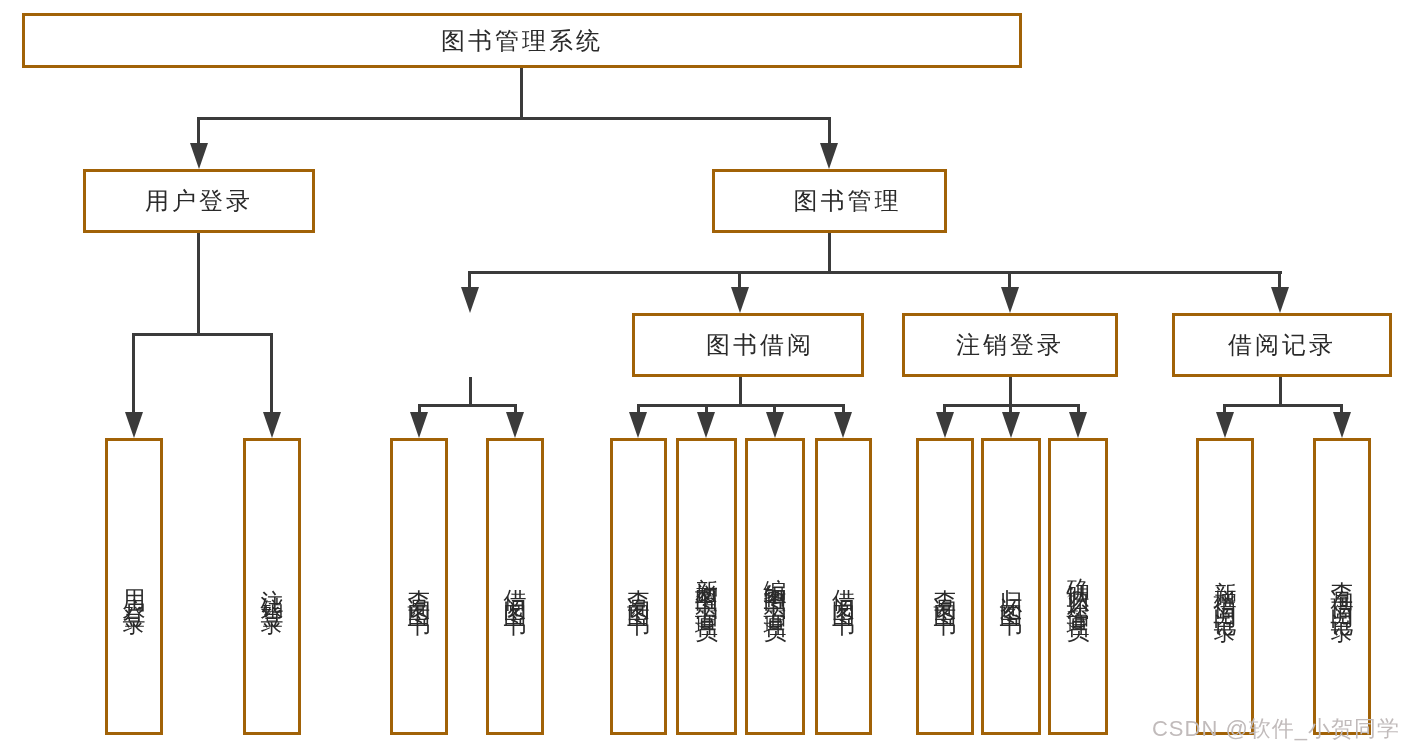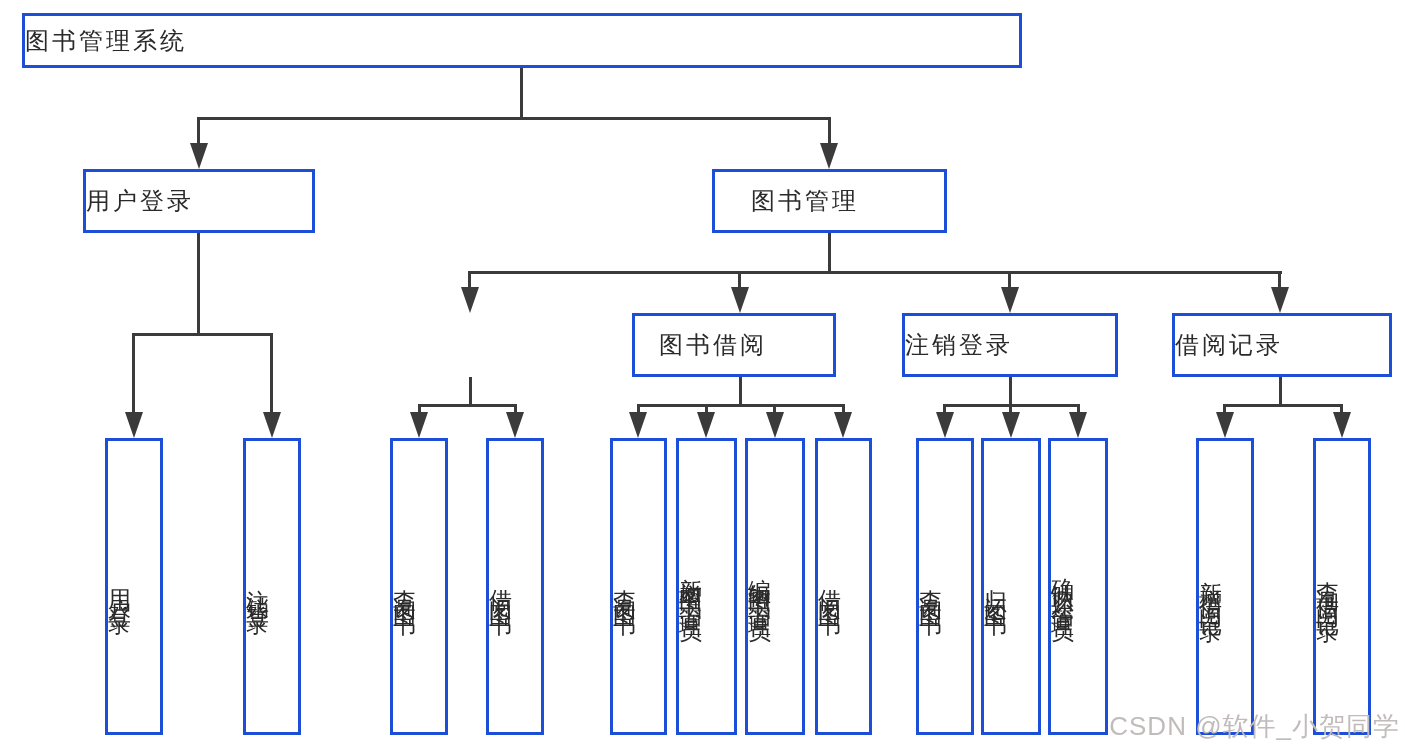--- a/index.html
+++ b/index.html
@@ -8,23 +8,24 @@
     width: 1405px;
     height: 747px;
     background: #ffffff;
     font-family: "Liberation Sans", sans-serif;
     overflow: hidden;
   }
   .box {
     position: absolute;
     box-sizing: border-box;
     background: #ffffff;
-    border: 3px solid #1d4ed8;
+    border: 3px solid #a16207;
     display: flex;
     align-items: center;
+    justify-content: center;
     color: #2a2a2a;
   }
   .hlabel {
     font-size: 24px;
     letter-spacing: 3px;
     white-space: nowrap;
     color: #2a2a2a;
   }
   .vlabel {
     writing-mode: vertical-rl;
@@ -41,21 +42,21 @@
     position: absolute;
     width: 0; height: 0;
     border-left: 9px solid transparent;
     border-right: 9px solid transparent;
     border-top: 26px solid #3b3b3b;
   }
   .watermark {
     position: absolute;
     right: 5px;
     bottom: 3px;
-    font-size: 26px;
+    font-size: 22px;
     letter-spacing: 1px;
     color: #c1bbbb;
     z-index: 5;
     white-space: nowrap;
   }
 </style>
 </head>
 <body>
 
 <div class="diagram">
@@ -89,21 +90,21 @@
   <div class="hline" style="left:469px; top:271px; width:813px;"></div>
   <div class="vline" style="left:468px; top:271px; height:18px;"></div>
   <div class="arrow" style="left:461px; top:287px;"></div>
   <div class="vline" style="left:738px; top:271px; height:18px;"></div>
   <div class="arrow" style="left:731px; top:287px;"></div>
   <div class="vline" style="left:1008px; top:271px; height:18px;"></div>
   <div class="arrow" style="left:1001px; top:287px;"></div>
   <div class="vline" style="left:1278px; top:271px; height:18px;"></div>
   <div class="arrow" style="left:1271px; top:287px;"></div>
 
-  <div class="box" style="left:632px; top:313px; width:204px; height:64px;padding-left:24px;">
+  <div class="box" style="left:632px; top:313px; width:232px; height:64px;padding-left:24px;">
     <span class="hlabel">图书借阅</span>
   </div>
   <div class="box" style="left:902px; top:313px; width:216px; height:64px;">
     <span class="hlabel">注销登录</span>
   </div>
   <div class="box" style="left:1172px; top:313px; width:220px; height:64px;">
     <span class="hlabel">借阅记录</span>
   </div>
 
   <div class="vline" style="left:469px; top:377px; height:30px;"></div>

